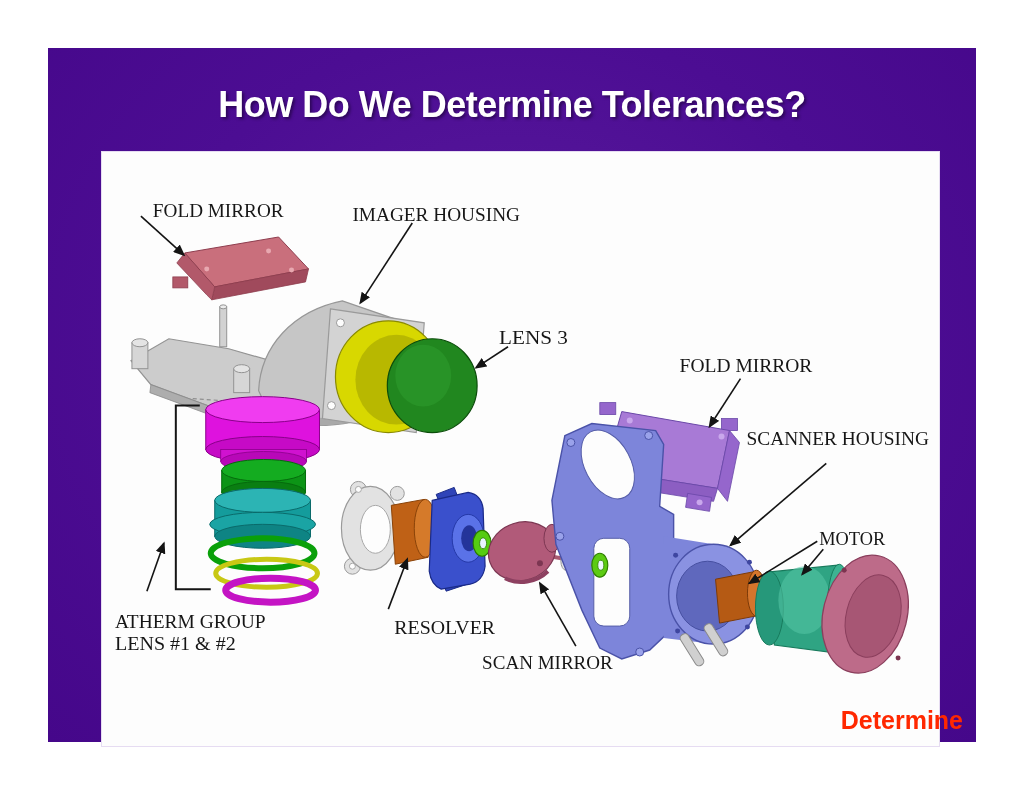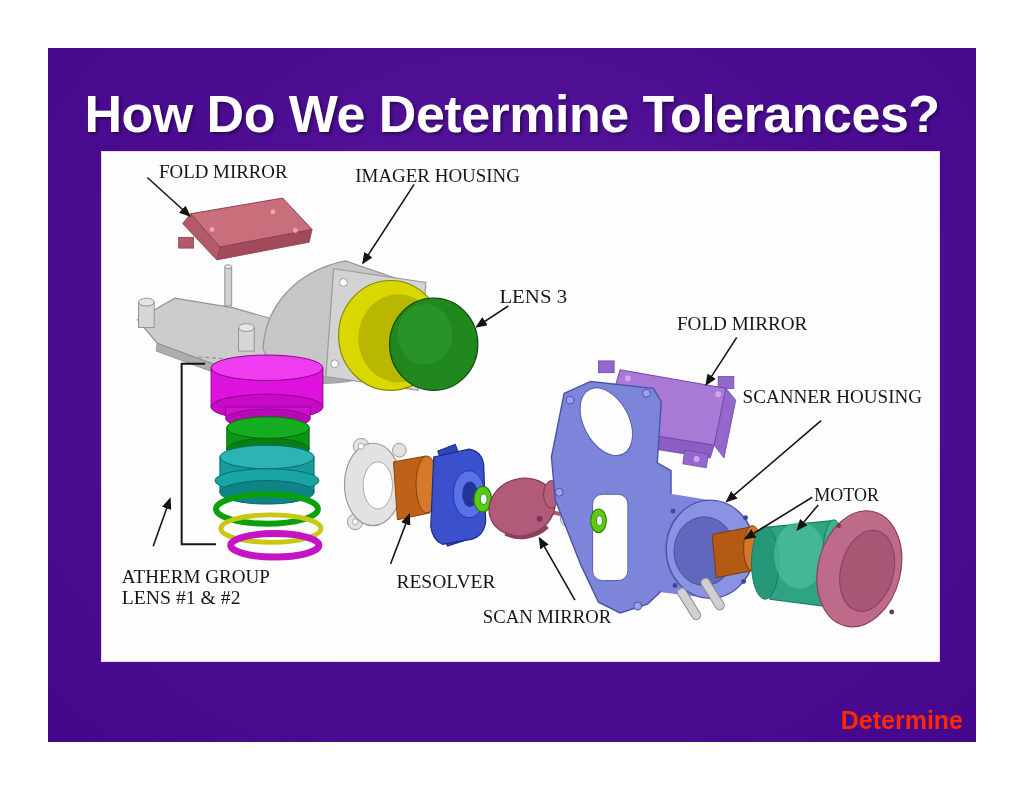--- a/index.html
+++ b/index.html
@@ -1,24 +1,24 @@
 <!DOCTYPE html>
 <html><head>
 <meta charset="utf-8">
 <style>
   html,body{margin:0;padding:0;background:#ffffff;}
   .page{position:relative;width:1024px;height:791px;background:#ffffff;overflow:hidden;
         font-family:"Liberation Sans",sans-serif;}
   .slide{position:absolute;left:48px;top:48px;width:928px;height:694px;
          background:radial-gradient(ellipse at 50% 42%, #5a1b9e 0%, #4c0d93 55%, #45078a 100%);}
   .slide-title{position:absolute;left:0;top:36px;width:100%;text-align:center;
-         color:#ffffff;font-weight:bold;font-size:52px;letter-spacing:-0.5px;
+         color:#ffffff;font-weight:bold;font-size:36px;letter-spacing:-0.5px;
          text-shadow:2px 2px 3px rgba(20,0,40,0.55);
          font-family:"Liberation Sans",sans-serif;}
-  .content{position:absolute;left:53px;top:103px;width:839px;height:511px;
+  .content{position:absolute;left:53px;top:103px;width:839px;height:596px;
          background:#fdfdfd;border:1px solid #e6dcf2;box-sizing:border-box;}
   .content svg{display:block;width:100%;height:100%;}
   .logo{position:absolute;right:13px;bottom:7px;color:#ff2800;font-weight:bold;
         font-size:25px;letter-spacing:0px;font-family:"Liberation Sans",sans-serif;}
   text.lbl{font-family:"Liberation Serif",serif;font-size:19px;fill:#161616;}
   .arrow{stroke:#141414;stroke-width:1.6;}
 </style>
 </head>
 <body>
 

